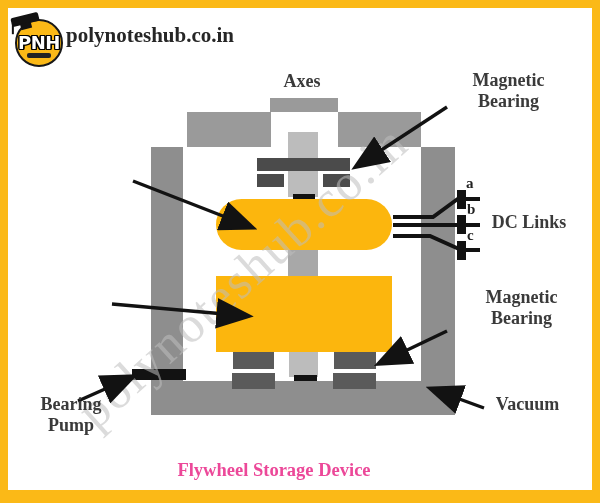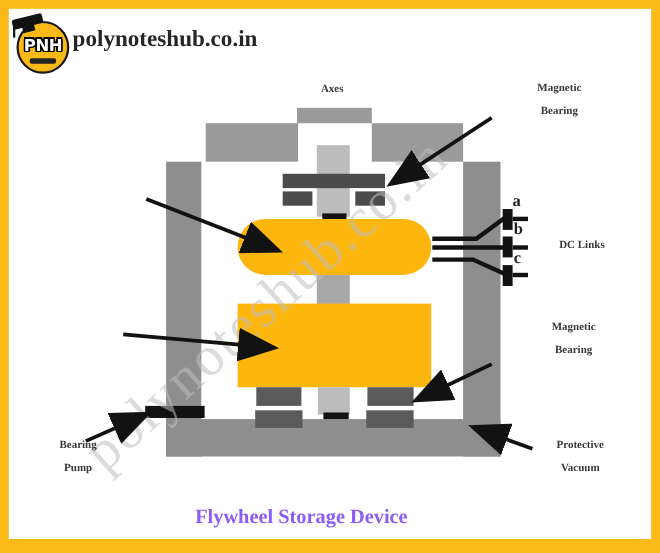--- a/index.html
+++ b/index.html
@@ -10,21 +10,21 @@
   
   .frame-edge{position:absolute;background:var(--frame,#fbb917);z-index:60;}
   .frame-top{left:0;top:0;width:600px;height:8px;}
   .frame-bottom{left:0;top:490px;width:600px;height:13px;}
   .frame-left{left:0;top:0;width:8px;height:503px;}
   .frame-right{left:592px;top:0;width:8px;height:503px;}
   
   .logo{position:absolute;left:15px;top:19px;width:48px;height:48px;border-radius:50%;
     background:var(--frame,#fbb917);border:2.5px solid #181818;box-sizing:border-box;z-index:40;}
   .logo-initials{position:absolute;left:0;top:11px;width:100%;text-align:center;
-    font-family:"DejaVu Sans",sans-serif;font-weight:bold;font-size:15px;color:#ffffff;letter-spacing:-0.5px;
+    font-family:"DejaVu Sans",sans-serif;font-weight:bold;font-size:18px;color:#ffffff;letter-spacing:-0.5px;
     text-shadow:-1.2px -1.2px 0 #000,1.2px -1.2px 0 #000,-1.2px 1.2px 0 #000,1.2px 1.2px 0 #000,0 1.4px 0 #000,0 -1.4px 0 #000,1.4px 0 0 #000,-1.4px 0 0 #000;}
   .logo-banner{position:absolute;left:50%;bottom:7px;transform:translateX(-50%);width:24px;height:5px;
     background:#232323;border-radius:2px;}
   .logo-cap{position:absolute;left:-6px;top:-6px;width:28px;height:9px;background:#121212;
     border-radius:2px;transform:rotate(-14deg);}
   .logo-cap::after{content:"";position:absolute;left:8px;top:8px;width:11px;height:6px;background:#121212;}
   .logo-cap::before{content:"";position:absolute;left:-1px;top:5px;width:2px;height:11px;background:#121212;transform:rotate(14deg);}
   .site-name{position:absolute;left:66px;top:23px;font-size:21px;font-weight:600;color:#262626;z-index:40;}
   
   .shape{position:absolute;z-index:10;}
@@ -64,36 +64,36 @@
   .stub{position:absolute;width:14px;height:4px;background:var(--ink,#121212);z-index:35;}
   .stub-a{left:466px;top:197px;}
   .stub-b{left:466px;top:223px;}
   .stub-c{left:466px;top:248px;}
   
   .overlay{position:absolute;left:0;top:0;z-index:32;pointer-events:none;}
   .wire{stroke:var(--ink,#121212);stroke-width:4;fill:none;}
   .arrow{stroke:var(--ink,#121212);stroke-width:3.4;fill:none;}
   .ah{fill:var(--ink,#121212);}
   
-  .lbl{position:absolute;z-index:36;font-size:10px;font-weight:600;line-height:21px;text-align:center;color:var(--text,#3a3a3a);}
+  .lbl{position:absolute;z-index:36;font-size:18px;font-weight:600;line-height:21px;text-align:center;color:var(--text,#3a3a3a);}
   .lbl span{display:block;}
   .lbl-axes{left:262px;top:71px;width:80px;}
   .lbl-mb-top{left:452px;top:70px;width:113px;}
   .lbl-gen{left:37px;top:146px;width:112px;}
   .lbl-rotor{left:56px;top:291px;width:62px;}
   .lbl-dclinks{left:490px;top:212px;width:78px;}
   .lbl-mb-bot{left:464px;top:287px;width:115px;}
   .lbl-vac{left:20px;top:394px;width:102px;}
   .lbl-shield{left:470px;top:394px;width:115px;}
   .lbl-term{position:absolute;z-index:36;font-size:15px;font-weight:600;color:#222;}
   .lbl-a{left:466px;top:175px;}
   .lbl-b{left:467px;top:201px;}
   .lbl-c{left:467px;top:227px;}
   .caption{position:absolute;left:0;top:460px;width:548px;text-align:center;z-index:36;
-    font-size:18.5px;font-weight:600;color:#8b5cf6;}
+    font-size:18.5px;font-weight:600;color:#ec4899;}
   
   .watermark{position:absolute;left:104px;top:382px;z-index:25;white-space:nowrap;
     font-size:51px;letter-spacing:2px;color:var(--watermark-gray,#bebebe);opacity:0.55;
     transform:rotate(-42deg);transform-origin:left bottom;pointer-events:none;}
 </style>
 </head>
 <body>
 
 <div class="stage">
 
@@ -180,19 +180,18 @@
     <span>Magnetic</span>
     <span>Bearing</span>
   </div>
 
   <div class="lbl lbl-vac">
     <span>Bearing</span>
     <span>Pump</span>
   </div>
 
   <div class="lbl lbl-shield">
-    <span>Protective</span>
     <span>Vacuum</span>
   </div>
 
   <div class="caption">Flywheel Storage Device</div>
 
 </div>
 
 </body></html>

